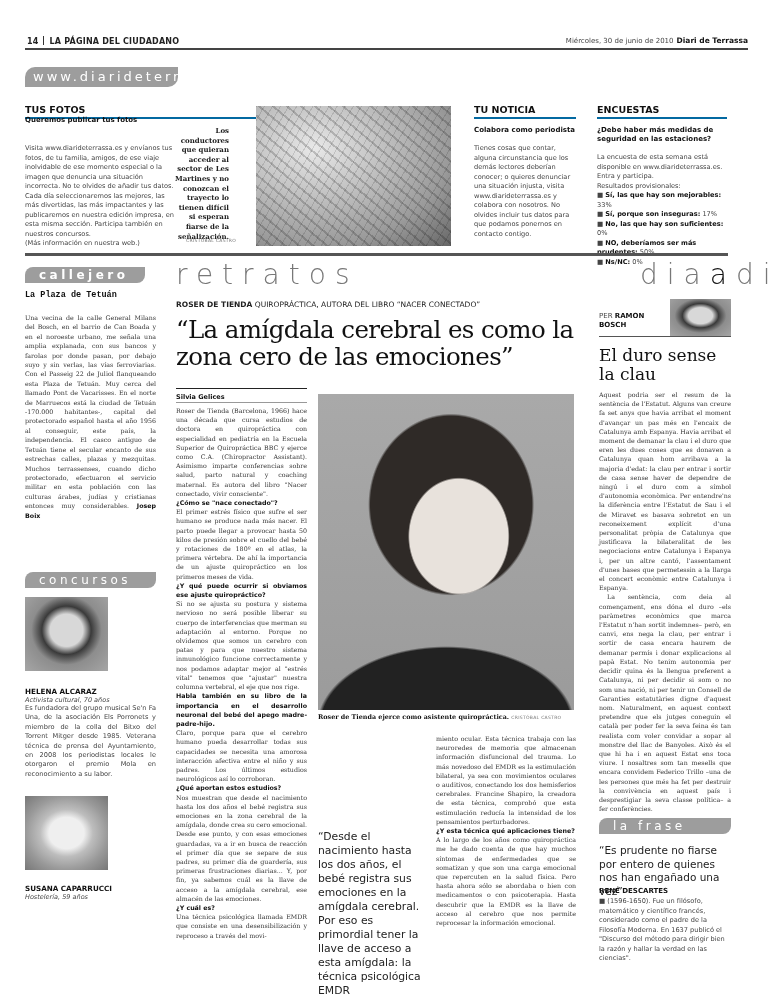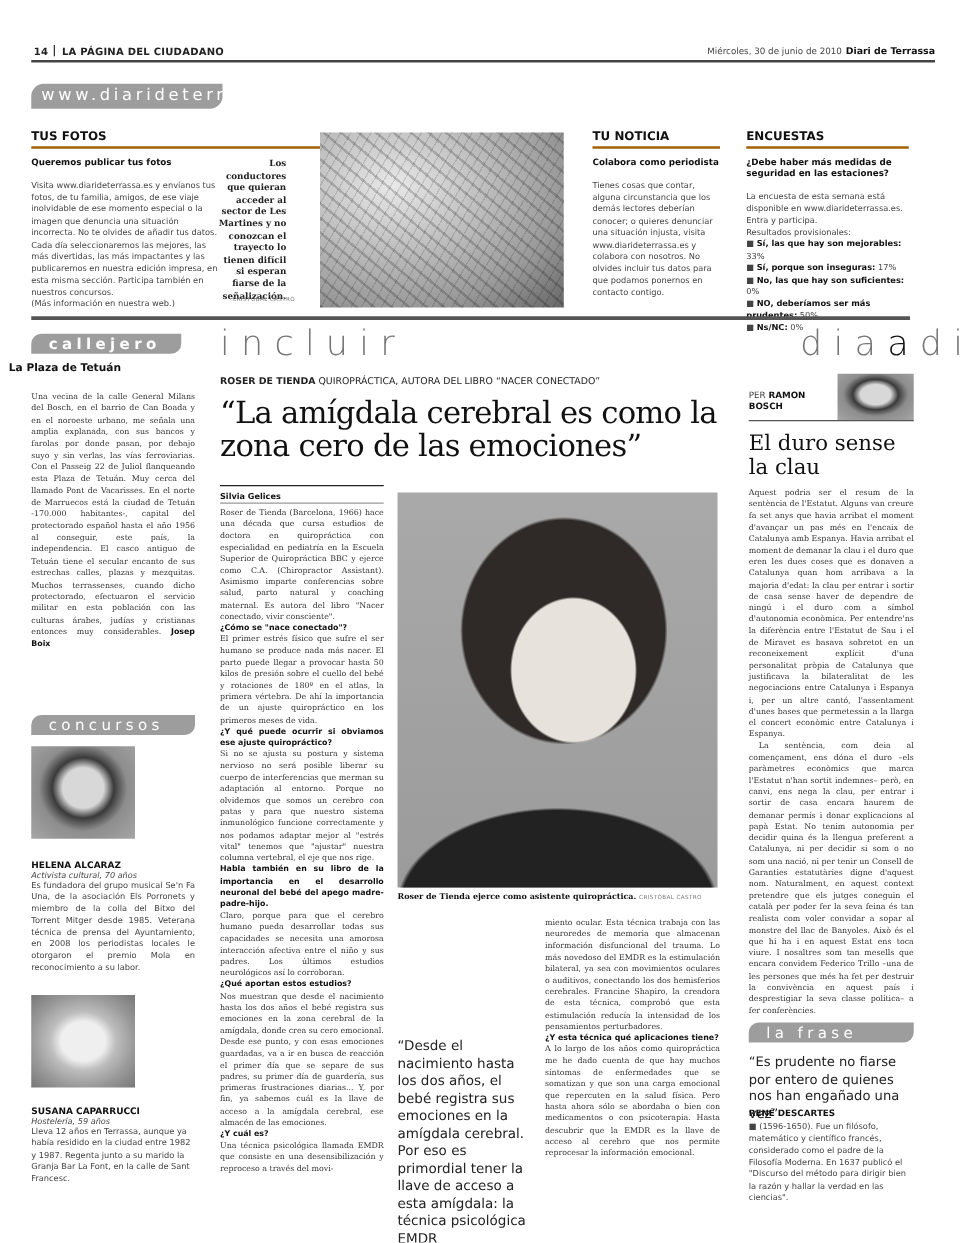--- a/index.html
+++ b/index.html
@@ -14,21 +14,21 @@
   .hdr-left .pg { margin-right: 4px; }
   .hdr-left .sep { display:inline-block; width:1px; height:9px; background:#333; vertical-align:-1px; margin-right:6px; }
   .hdr-right { right: 20px; top: 36px; font-size: 7px; color:#444; }
   .hdr-right b { color:#111; font-size: 7.5px; margin-left: 3px; }
   .hdr-rule { left: 25px; top: 48px; width: 723px; height: 2px; background: #444; }
 
   
   .webbar { left: 25px; top: 67px; width: 153px; height: 20px; background: #9d9d9d; border-radius: 10px 0 10px 0; color: #fff; font-size: 13px; letter-spacing: 3px; padding-left: 8px; line-height: 20px; }
 
   
-  .sec-head { font-size: 9.5px; font-weight: bold; color: #111; border-bottom: 2px solid #a16207; padding-bottom: 2px; }
+  .sec-head { font-size: 9.5px; font-weight: bold; color: #111; border-bottom: 2px solid #0369a1; padding-bottom: 2px; }
   .sub-head { font-size: 7px; font-weight: bold; color: #111; }
   .small-txt { font-size: 6.6px; line-height: 9.5px; color: #444; }
 
   .photo-cap-serif { font-family: "DejaVu Serif", serif; font-size: 7px; font-weight: bold; text-align: right; line-height: 9.6px; }
   .credit { font-size: 4.5px; color: #777; letter-spacing: 0.3px; }
 
   .graffiti { background:
       repeating-linear-gradient(40deg, rgba(0,0,0,0.18) 0 2px, transparent 2px 9px),
       repeating-linear-gradient(-60deg, rgba(0,0,0,0.12) 0 1px, transparent 1px 7px),
       radial-gradient(ellipse at 30% 30%, #e8e8e8, #9a9a9a 70%, #666);
@@ -67,21 +67,21 @@
 <div class="abs hdr-right sans">
   <span>Miércoles, 30 de junio de 2010</span><b>Diari de Terrassa</b>
 </div>
 <div class="abs hdr-rule"></div>
 
 <div class="abs webbar sans">www.diarideterrassa.es</div>
 
 <div class="abs" style="left:25px; top:104px; width:270px;">
   <div class="sec-head sans" style="width:270px;">TUS FOTOS</div>
 </div>
-<div class="abs sub-head sans" style="left:25px; top:126px;">Queremos publicar tus fotos</div>
+<div class="abs sub-head sans" style="left:25px; top:116px;">Queremos publicar tus fotos</div>
 <div class="abs small-txt sans" style="left:25px; top:144px; width:150px;">
   <span>Visita www.diarideterrassa.es y envíanos tus fotos, de tu familia, amigos, de ese viaje inolvidable de ese momento especial o la imagen que denuncia una situación incorrecta. No te olvides de añadir tus datos. Cada día seleccionaremos las mejores, las más divertidas, las más impactantes y las publicaremos en nuestra edición impresa, en esta misma sección. Participa también en nuestros concursos.</span><br>
   <span>(Más información en nuestra web.)</span>
 </div>
 <div class="abs photo-cap-serif" style="left:172px; top:126px; width:57px;">Los conductores que quieran acceder al sector de Les Martines y no conozcan el trayecto lo tienen difícil si esperan fiarse de la señalización.</div>
 <div class="abs credit sans" style="left:186px; top:238px;">CRISTÓBAL CASTRO</div>
 <div class="abs graffiti" style="left:256px; top:106px; width:195px; height:140px;"></div>
 
 <div class="abs sec-head sans" style="left:474px; top:104px; width:102px;">TU NOTICIA</div>
 <div class="abs sub-head sans" style="left:474px; top:126px;">Colabora como periodista</div>
@@ -95,40 +95,39 @@
   <div>■ <b style="color:#111">Sí, las que hay son mejorables:</b> <span>33%</span></div>
   <div>■ <b style="color:#111">Sí, porque son inseguras:</b> <span>17%</span></div>
   <div>■ <b style="color:#111">No, las que hay son suficientes:</b> <span>0%</span></div>
   <div>■ <b style="color:#111">NO, deberíamos ser más prudentes:</b> <span>50%</span></div>
   <div>■ <b style="color:#111">Ns/NC:</b> <span>0%</span></div>
 </div>
 
 <div class="abs thick-rule" style="left:25px; top:253px; width:703px;"></div>
 
 <div class="abs tab-pill sans" style="left:25px; top:267px; width:120px;font-weight:bold;">callejero</div>
-<div class="abs sans" style="left:7px; top:290px; font-size:8.5px; font-weight:bold; color:#111;">La Plaza de Tetuán</div>
+<div class="abs sans" style="left:25px; top:290px; font-size:8.5px; font-weight:bold; color:#111;font-family:Liberation Mono, monospace;">La Plaza de Tetuán</div>
 <div class="abs serif-body" style="left:25px; top:313px; width:131px; line-height:9.4px;">
   <span>Una vecina de la calle General Milans del Bosch, en el barrio de Can Boada y en el noroeste urbano, me señala una amplia explanada, con sus bancos y farolas por donde pasan, por debajo suyo y sin verlas, las vías ferroviarias. Con el Passeig 22 de Juliol flanqueando esta Plaza de Tetuán. Muy cerca del llamado Pont de Vacarisses. En el norte de Marruecos está la ciudad de Tetuán -170.000 habitantes-, capital del protectorado español hasta el año 1956 al conseguir, este país, la independencia. El casco antiguo de Tetuán tiene el secular encanto de sus estrechas calles, plazas y mezquitas. Muchos terrassenses, cuando dicho protectorado, efectuaron el servicio militar en esta población con las culturas árabes, judías y cristianas entonces muy considerables.</span> <b class="sans" style="color:#111">Josep Boix</b>
 </div>
 
 <div class="abs tab-pill sans" style="left:25px; top:572px; width:131px;">concursos</div>
 <div class="abs face" style="left:25px; top:597px; width:83px; height:74px;"></div>
 <div class="abs sans" style="left:25px; top:687px; width:131px;">
   <div style="font-size:7.2px; font-weight:bold; color:#111;">HELENA ALCARAZ</div>
   <div style="font-size:6.5px; font-style:italic; color:#444;">Activista cultural, 70 años</div>
   <div class="small-txt" style="line-height:9.4px; text-align:justify;">Es fundadora del grupo musical Se'n Fa Una, de la asociación Els Porronets y miembro de la colla del Bitxo del Torrent Mitger desde 1985. Veterana técnica de prensa del Ayuntamiento, en 2008 los periodistas locales le otorgaron el premio Mola en reconocimiento a su labor.</div>
 </div>
 <div class="abs face-light" style="left:25px; top:796px; width:83px; height:74px;"></div>
 <div class="abs sans" style="left:25px; top:884px; width:131px;">
   <div style="font-size:7.2px; font-weight:bold; color:#111;">SUSANA CAPARRUCCI</div>
   <div style="font-size:6.5px; font-style:italic; color:#444;">Hostelería, 59 años</div>
-  <div class="small-txt" style="line-height:9.4px;">Lleva 12 años en Terrassa, aunque ya había residido en la ciudad entre 1982 y 1987. Regenta junto a su marido la Granja Bar La Font, en la calle de Sant Francesc.</div>
 </div>
 
-<div class="abs big-light sans" style="left:176px; top:258px;">incluir</div>
+<div class="abs big-light sans" style="left:176px; top:258px;">retratos</div>
 <div class="abs kicker sans" style="left:176px; top:300px;">
   <b>ROSER DE TIENDA</b> <span>QUIROPRÁCTICA, AUTORA DEL LIBRO “NACER CONECTADO”</span>
 </div>
 <div class="abs headline" style="left:176px; top:316px; width:405px;">“La amígdala cerebral es como la zona cero de las emociones”</div>
 
 <div class="abs byline sans" style="left:176px; top:388px; width:131px;">Silvia Gelices</div>
 <div class="abs serif-body" id="col1" style="left:176px; top:406px; width:131px;">
     <div>Roser de Tienda (Barcelona, 1966) hace una década que cursa estudios de doctora en quiropráctica con especialidad en pediatría en la Escuela Superior de Quiropráctica BBC y ejerce como C.A. (Chiropractor Assistant). Asimismo imparte conferencias sobre salud, parto natural y coaching maternal. Es autora del libro "Nacer conectado, vivir consciente".</div>
     <div class="q">¿Cómo se "nace conectado"?</div>
     <div>El primer estrés físico que sufre el ser humano se produce nada más nacer. El parto puede llegar a provocar hasta 50 kilos de presión sobre el cuello del bebé y rotaciones de 180º en el atlas, la primera vértebra. De ahí la importancia de un ajuste quiropráctico en los primeros meses de vida.</div>

